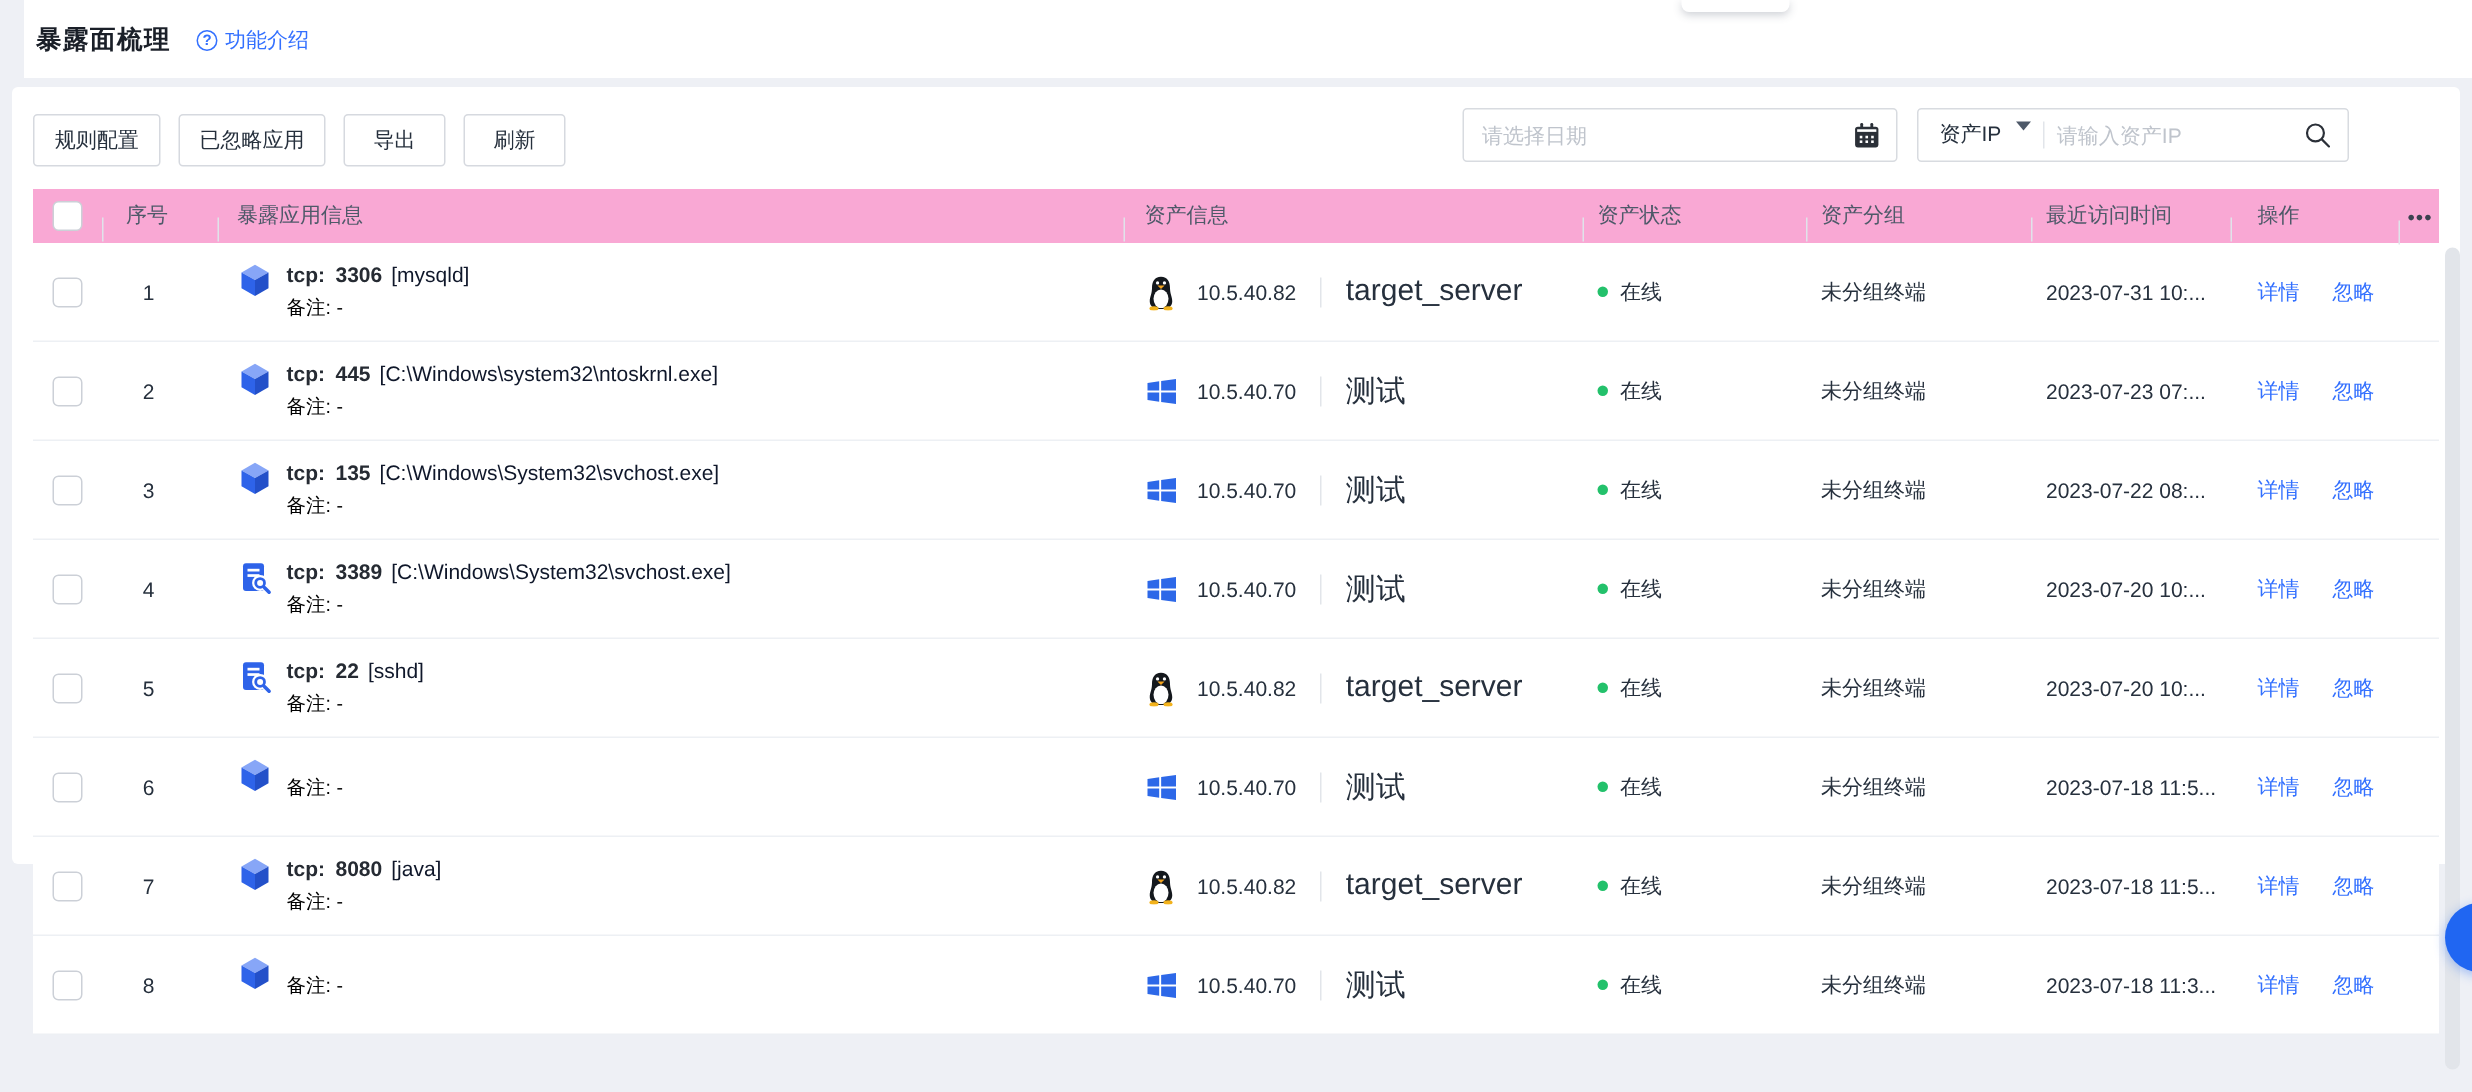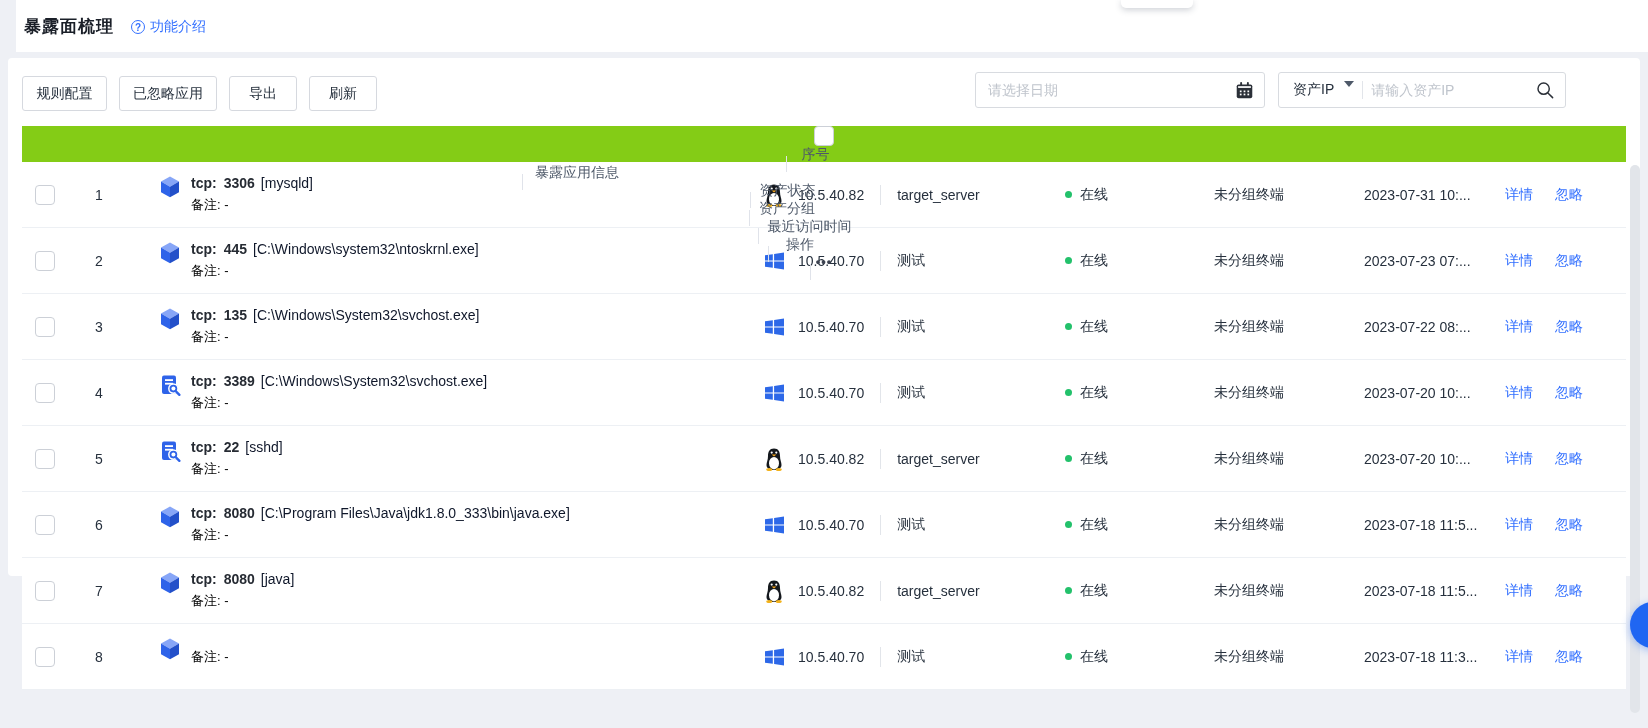--- a/index.html
+++ b/index.html
@@ -24,21 +24,21 @@
   .ctrl input::placeholder { color:#bfc4cc; }
   .date-ctrl { left:967px; width:290px; padding:0 10px 0 12px; gap:8px; }
   .ip-ctrl { left:1270px; width:288px; padding:0 10px 0 14px; gap:8px; }
   .sel { display:flex; align-items:flex-start; gap:10px; font-size:14px; color:#26303d; cursor:pointer; }
   .caret { width:0; height:0; border-left:5px solid transparent; border-right:5px solid transparent; border-top:6px solid #4e5969; }
   .vdiv { width:1px; height:18px; background:#e2e5ea; }
 
   
   .table { position:absolute; left:14px; top:68px; width:1604px; }
   .tr { display:flex; align-items:center; height:66px; border-bottom:1px solid #edf0f4; background:#fff; }
-  .thead { height:36px; background:#84cc16; border-bottom:none;flex-direction:column; }
+  .thead { height:36px; background:#f9a8d4; border-bottom:none; }
   .th { font-size:14px; color:#4e5969; position:relative; }
   .th .hline { position:absolute; left:0; top:10px; width:1px; height:16px; background:#e0e3ea; }
   .td,.th { flex:none; display:flex; align-items:center; }
   .c-check { width:46px; justify-content:center; }
   .c-index { width:77px; padding-left:16px; }
   .c-index .num { display:inline-block; width:30px; text-align:center; }
   .c-app   { width:604px; padding-left:13px; }
   .c-asset { width:306px; padding-left:14px; }
   .c-status{ width:149px; padding-left:10px; }
   .c-group { width:150px; padding-left:10px; }
@@ -54,21 +54,21 @@
   .app-lines { margin-left:9px; display:flex; flex-direction:column; gap:5px; }
   .app-l1 { font-size:14px; color:#262b33; }
   .app-l1 .proto { font-weight:bold; }
   .app-l1 .port { font-weight:bold; margin-left:7px; }
   .app-l1 .proc { color:#0f172a; margin-left:6px; font-weight:normal; }
   .app-l2 { font-size:13px; color:#000000; }
 
   .os-icon { width:22px; height:24px; flex:none; }
   .ip { font-size:14px; color:#26303d; margin-left:13px; }
   .asset-div { width:1px; height:20px; background:#e2e5ea; margin:0 16px; }
-  .aname { font-size:14px; color:#26303d; }
+  .aname { font-size:20px; color:#26303d; }
 
   .dot { width:7px; height:7px; border-radius:50%; background:#23c16b; margin-right:8px; }
   .ops a { font-size:14px; color:#3370ff; text-decoration:none; cursor:pointer; }
   .ops a + a { margin-left:22px; }
   .more-dots { font-size:13px; font-weight:bold; color:#3c4250; letter-spacing:1px; }
 
   
   .vscroll { position:absolute; left:1622px; top:107px; width:10px; height:548px; background:#e2e5ea; border-radius:5px; }
   .fab { position:absolute; left:1630px; top:602px; width:46px; height:46px; border-radius:50%; background:#2066f2; box-shadow:0 2px 8px rgba(32,102,242,.4); }
 </style>
@@ -132,20 +132,24 @@
             <span class="checkbox"></span>
           </div>
         <div class="th c-index">
             <span class="hline"></span>
             <span>序号</span>
           </div>
         <div class="th c-app">
             <span class="hline"></span>
             <span>暴露应用信息</span>
           </div>
+        <div class="th c-asset">
+            <span class="hline"></span>
+            <span>资产信息</span>
+          </div>
         <div class="th c-status">
             <span class="hline"></span>
             <span>资产状态</span>
           </div>
         <div class="th c-group">
             <span class="hline"></span>
             <span>资产分组</span>
           </div>
         <div class="th c-time">
             <span class="hline"></span>
@@ -443,23 +447,20 @@
               <span class="num">6</span>
             </div>
     <div class="td c-app">
       <svg class="app-icon" viewBox="0 0 24 24">
         <polygon points="12,1.5 21,6.6 12,11.7 3,6.6" fill="#87a6f7"></polygon>
         <polygon points="3,6.6 12,11.7 12,22.3 3,17.2" fill="#2e63e9"></polygon>
         <polygon points="21,6.6 12,11.7 12,22.3 21,17.2" fill="#2350c9"></polygon>
       </svg>
 
       <div class="app-lines">
-        <div class="app-l1">
-          <span class="proto">tcp:</span><span class="port">8080</span><span class="proc">[C:\Program Files\Java\jdk1.8.0_333\bin\java.exe]</span>
-        </div>
         <div class="app-l2">
           <span>备注:</span> <span>-</span>
         </div>
       </div>
     </div>
     <div class="td c-asset">
 
       <svg class="os-icon" viewBox="0 0 22 24">
         <path d="M2,6.3 L9.8,5.2 L9.8,11.4 L2,11.4 Z" fill="#2d68e8"></path>
         <path d="M11.1,5 L21,3.6 L21,11.4 L11.1,11.4 Z" fill="#2d68e8"></path>

